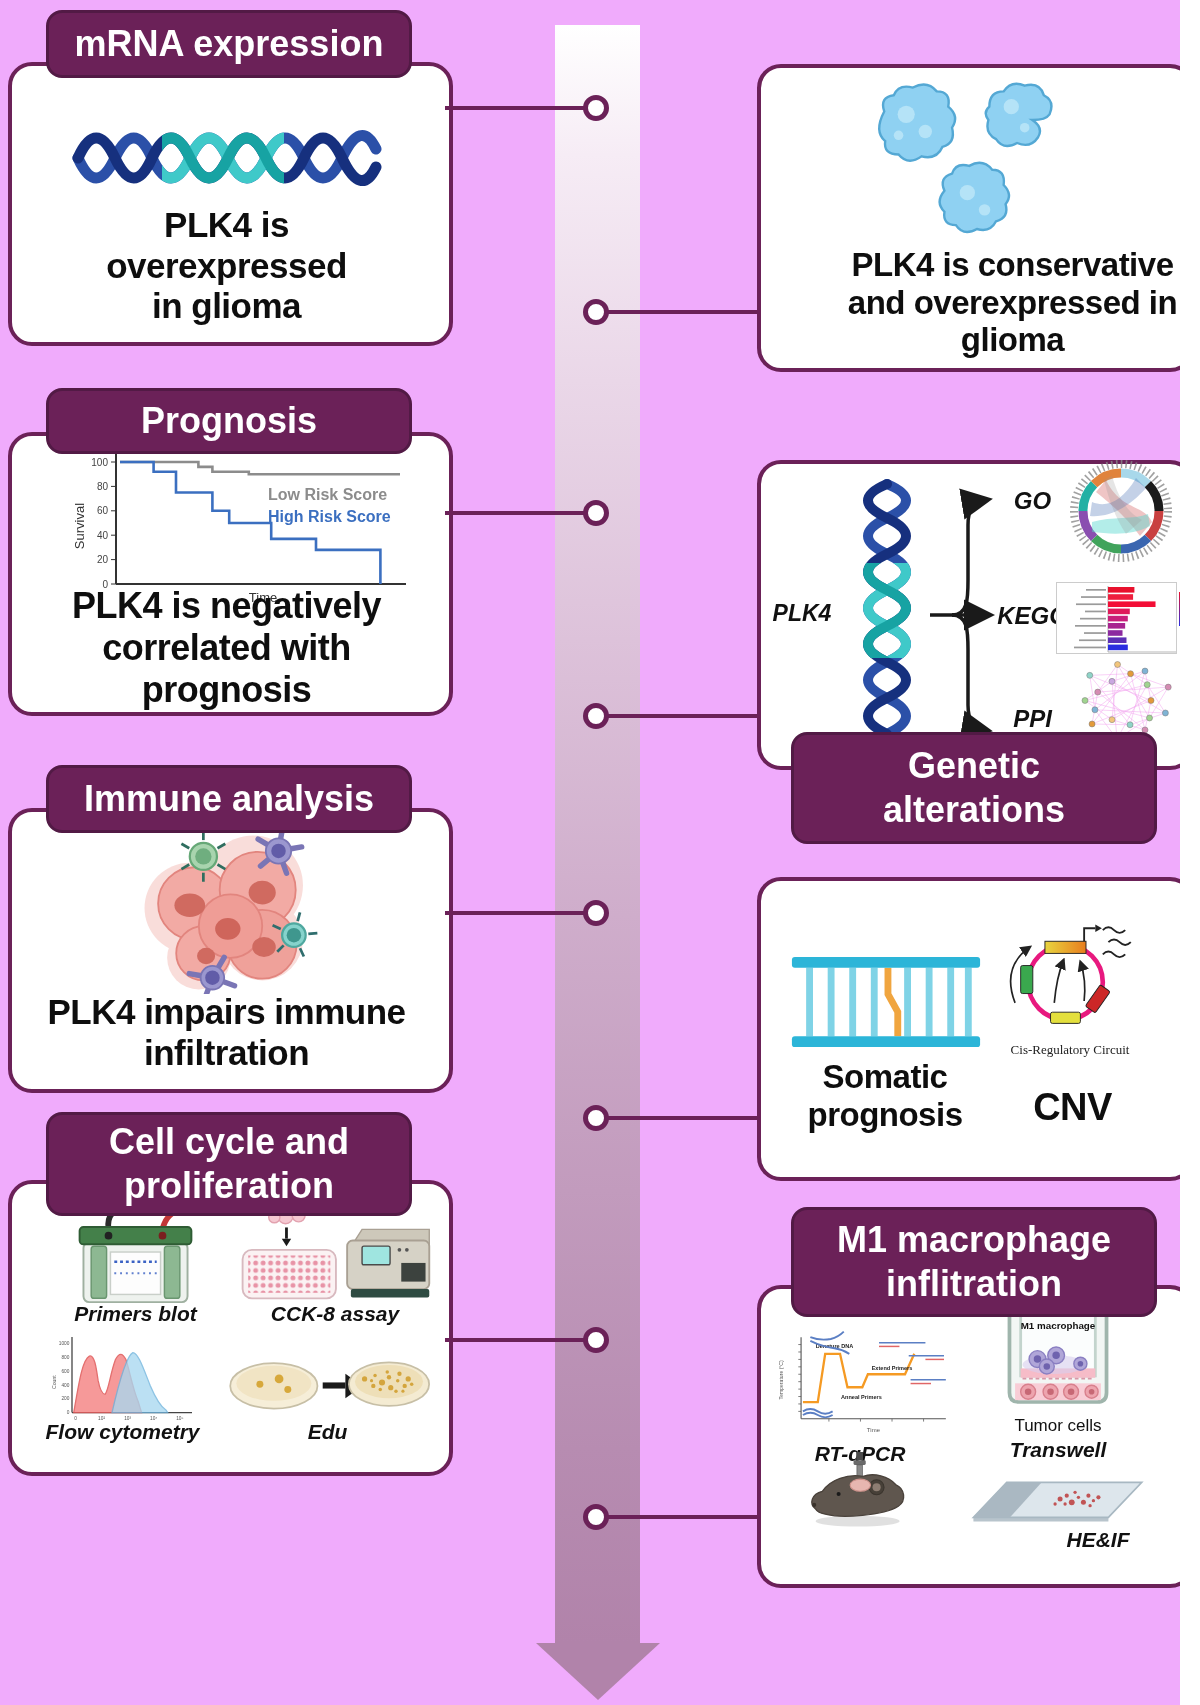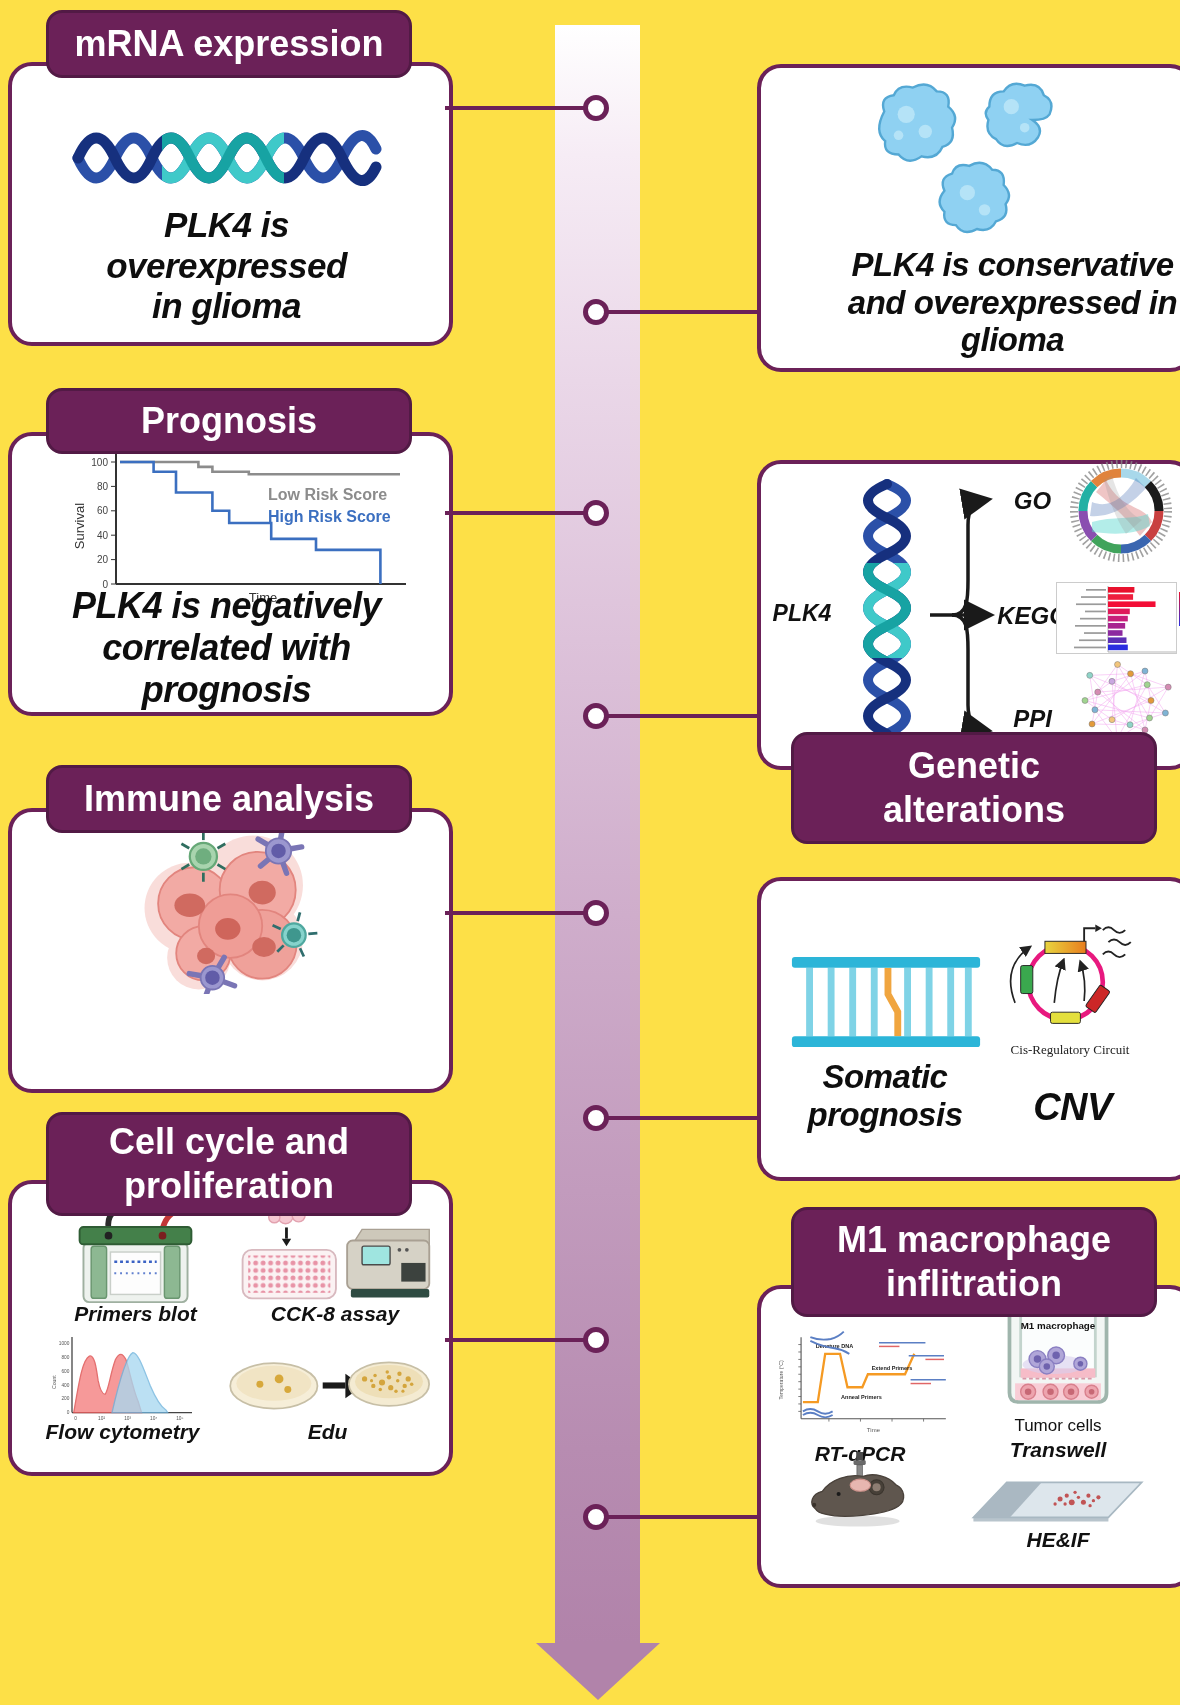--- a/index.html
+++ b/index.html
@@ -1,16 +1,16 @@
 <!DOCTYPE html>
 <html><head>
 <meta charset="utf-8">
 <style>
   html,body{margin:0;padding:0;background:#fff;}
-  #fig{position:relative;width:1180px;height:1705px;background:#fde047;overflow:hidden;
+  #fig{position:relative;width:1180px;height:1705px;background:#f0abfc;overflow:hidden;
        font-family:"Liberation Sans",sans-serif;}
   
   .band{position:absolute;left:555px;top:25px;width:85px;height:1618px;
         background:linear-gradient(180deg,#ffffff 0%,#f6ecf5 8%,#ead7e8 22%,#ddc2da 38%,
                    #cfadcb 55%,#c29bbd 72%,#b78cb1 88%,#b183aa 100%);z-index:0;}
   .band-arrow{position:absolute;left:536px;top:1643px;width:124px;height:57px;
         background:#b183aa;clip-path:polygon(0 0,100% 0,50% 100%);z-index:0;}
   
   .conn{position:absolute;height:4px;background:#6b2158;z-index:3;}
   .conn-l{left:445px;width:151px;}
@@ -18,21 +18,21 @@
   .dot{position:absolute;top:-11px;width:16px;height:16px;background:#fff;
        border:5px solid #6b2158;border-radius:50%;z-index:4;}
   .conn-l .dot{right:-13px;}
   .conn-r .dot{left:-13px;}
   
   .panel{position:absolute;background:#fff;border:4px solid #6b2158;border-radius:24px;z-index:1;}
   .header{position:absolute;background:#6b2158;border:3px solid #521a45;border-radius:16px;
           color:#fff;font-weight:700;font-size:36px;line-height:1.22;display:flex;
           align-items:center;justify-content:center;text-align:center;
           white-space:pre-line;z-index:5;}
-  .statement{position:absolute;font-style:italic;font-weight:700;font-size:35px;line-height:1.16;
+  .statement{position:absolute;font-weight:700;font-size:35px;line-height:1.16;
           color:#0e0e0e;text-align:center;white-space:pre-line;z-index:2;letter-spacing:-0.5px;}
   .caption{position:absolute;font-style:italic;font-weight:700;font-size:21px;color:#111;
           text-align:center;white-space:pre-line;z-index:2;line-height:1.12;}
   .mini-bold{position:absolute;font-weight:400;font-size:17px;color:#111;text-align:center;z-index:2;}
   .branch-label{position:absolute;font-style:italic;font-weight:700;font-size:24px;color:#111;
           text-align:center;z-index:2;}
   .serif-cap{position:absolute;font-family:"Liberation Serif",serif;font-size:13px;color:#222;
           text-align:center;z-index:2;}
   .icon{position:absolute;z-index:2;}
 </style>
@@ -211,20 +211,22 @@
             <line x1="95" y1="158" x2="95" y2="146"></line>
           </g>
         <g transform="rotate(280 95 172)">
             <line x1="95" y1="158" x2="95" y2="146"></line>
           </g>
       </g>
       <circle cx="95" cy="172" r="13" fill="#9b97cf" stroke="#7a75b5" stroke-width="2"></circle>
       <circle cx="95" cy="172" r="8" fill="#615ca8"></circle>
     </g>
   </svg>
+  <div class="statement" style="left:8px;top:992px;width:437px">PLK4 impairs immune
+infiltration</div>
 
   <div class="panel" style="left:8px;top:1180px;width:437px;height:288px"></div>
   <div class="header" style="left:46px;top:1112px;width:360px;height:98px"><span>Cell cycle and
 proliferation</span></div>
   <svg class="icon" style="left:58px;top:1200px" width="155" height="106" viewBox="0 0 160 110">
     <path d="M52,30 C50,16 58,8 70,8" fill="none" stroke="#2b2b2b" stroke-width="6" stroke-linecap="round"></path>
     <path d="M108,30 C112,16 120,10 130,12" fill="none" stroke="#c23737" stroke-width="6" stroke-linecap="round"></path>
     <rect x="64" y="2" width="13" height="10" rx="2" fill="#2b2b2b"></rect>
     <rect x="124" y="6" width="13" height="10" rx="2" fill="#8f1d1d"></rect>
     <rect x="26" y="44" width="108" height="62" rx="6" fill="#eef2ee" stroke="#9fb0a0" stroke-width="2"></rect>
@@ -625,15 +627,15 @@
         <circle cx="138" cy="34" r="3"></circle>
         <circle cx="144" cy="26" r="2.5"></circle>
       <circle cx="150" cy="32" r="2"></circle>
         <circle cx="128" cy="22" r="2"></circle>
         <circle cx="116" cy="36" r="2"></circle>
       <circle cx="156" cy="28" r="2.5"></circle>
         <circle cx="104" cy="36" r="2"></circle>
         <circle cx="146" cy="38" r="2"></circle>
     </g>
   </svg>
-  <div class="caption" style="left:968px;top:1528px;width:180px">HE&amp;IF</div>
+  <div class="caption" style="left:1008px;top:1528px;width:180px">HE&amp;IF</div>
 
 </div>
 
 </body></html>

